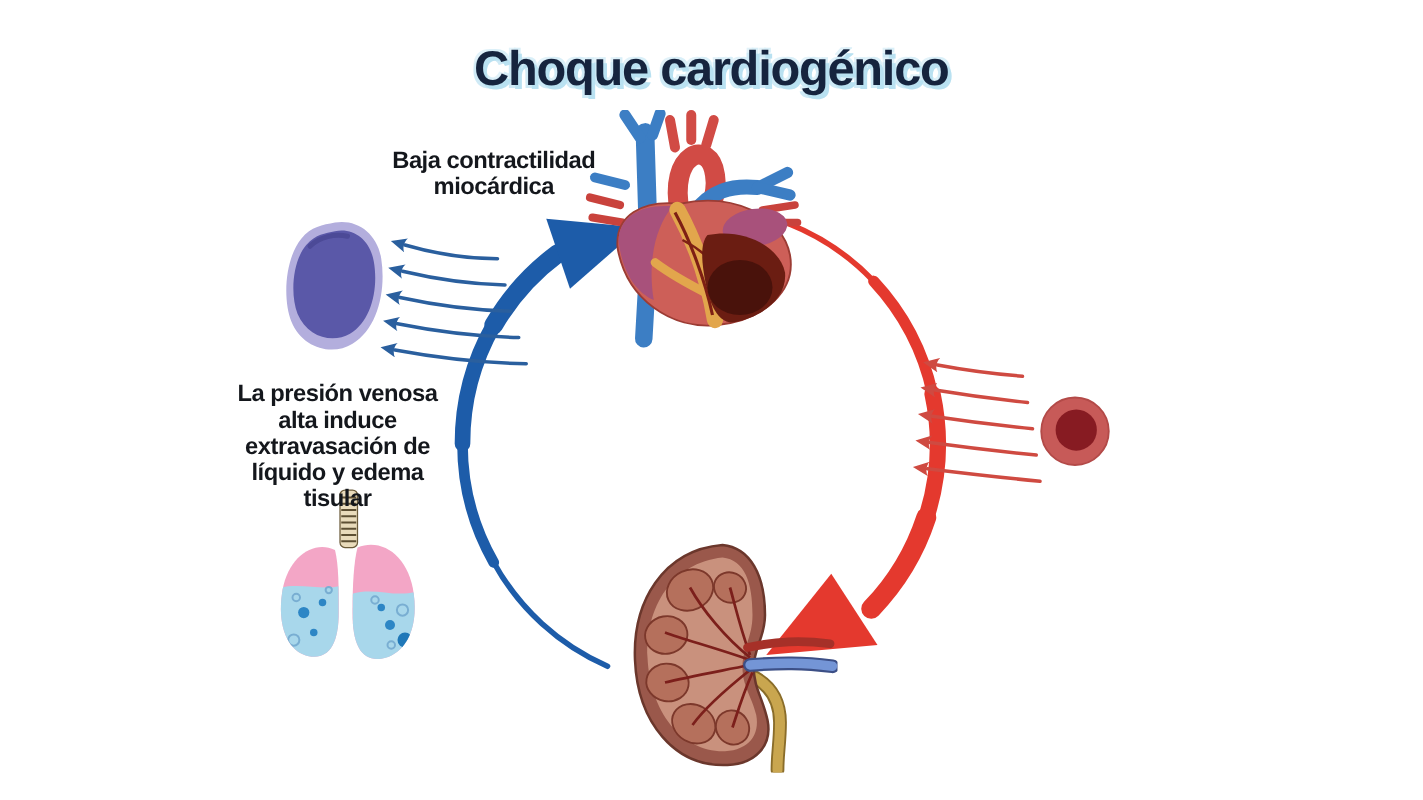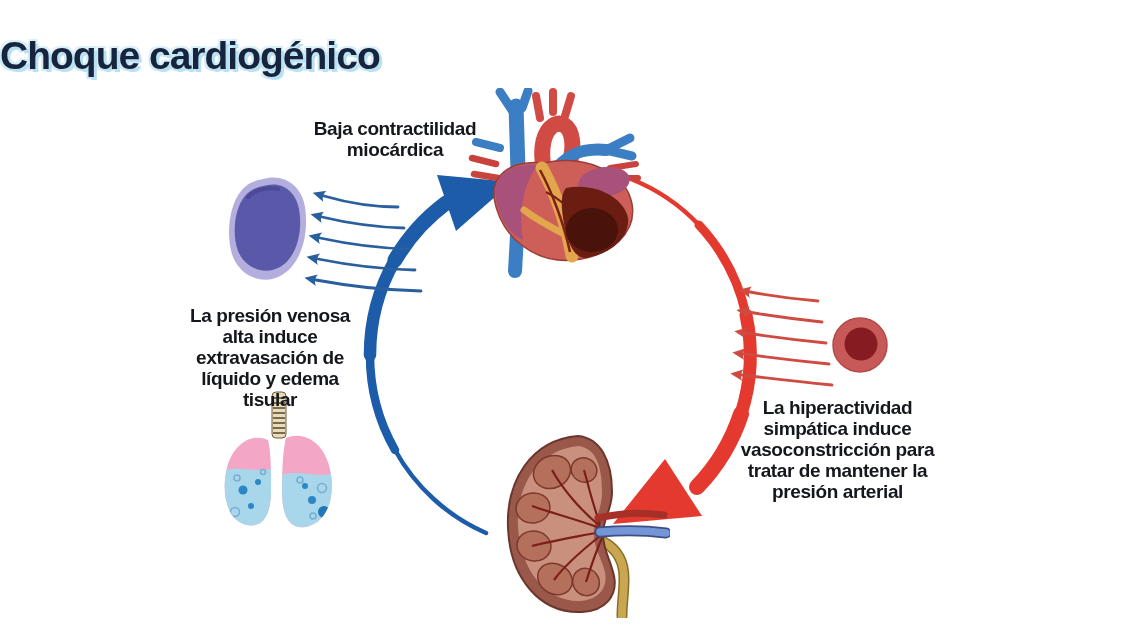--- a/index.html
+++ b/index.html
@@ -2,21 +2,21 @@
 <html><head>
 <meta charset="utf-8">
 <style>
   html,body{margin:0;padding:0;background:#ffffff;}
   .stage{
     position:relative;width:1138px;height:640px;background:#ffffff;
     overflow:hidden;font-family:"Liberation Sans",sans-serif;
   }
   .abs{position:absolute;}
   .title{
-    left:0;top:34px;width:100%;text-align:left;
+    left:0;top:34px;width:100%;text-align:center;
     font-size:39px;font-weight:bold;letter-spacing:-1px;color:#16243e;
     text-shadow:3px 3px 0 #b9e1f1,-2px 2px 0 #cfeaf6,2px -2px 0 #d9eff8,-2px -2px 0 #e2f2f9;
   }
   .label{
     font-weight:bold;color:#14171c;text-align:center;
     white-space:pre-line;line-height:1.1;letter-spacing:-0.4px;
   }
   .l-top{left:285px;top:119px;width:220px;font-size:19px;}
   .l-left{left:160px;top:306px;width:220px;font-size:19px;}
   .l-right{left:715px;top:398px;width:245px;font-size:19px;}
@@ -184,19 +184,14 @@
   </svg>
 
   <div class="abs title">Choque cardiogénico</div>
   <div class="abs label l-left">La presión venosa
 alta induce
 extravasación de
 líquido y edema
 tisular</div>
   <div class="abs label l-top">Baja contractilidad
 miocárdica</div>
-  <div class="abs label l-right">La hiperactividad
-simpática induce
-vasoconstricción para
-tratar de mantener la
-presión arterial</div>
 
 </div>
 
 </body></html>

